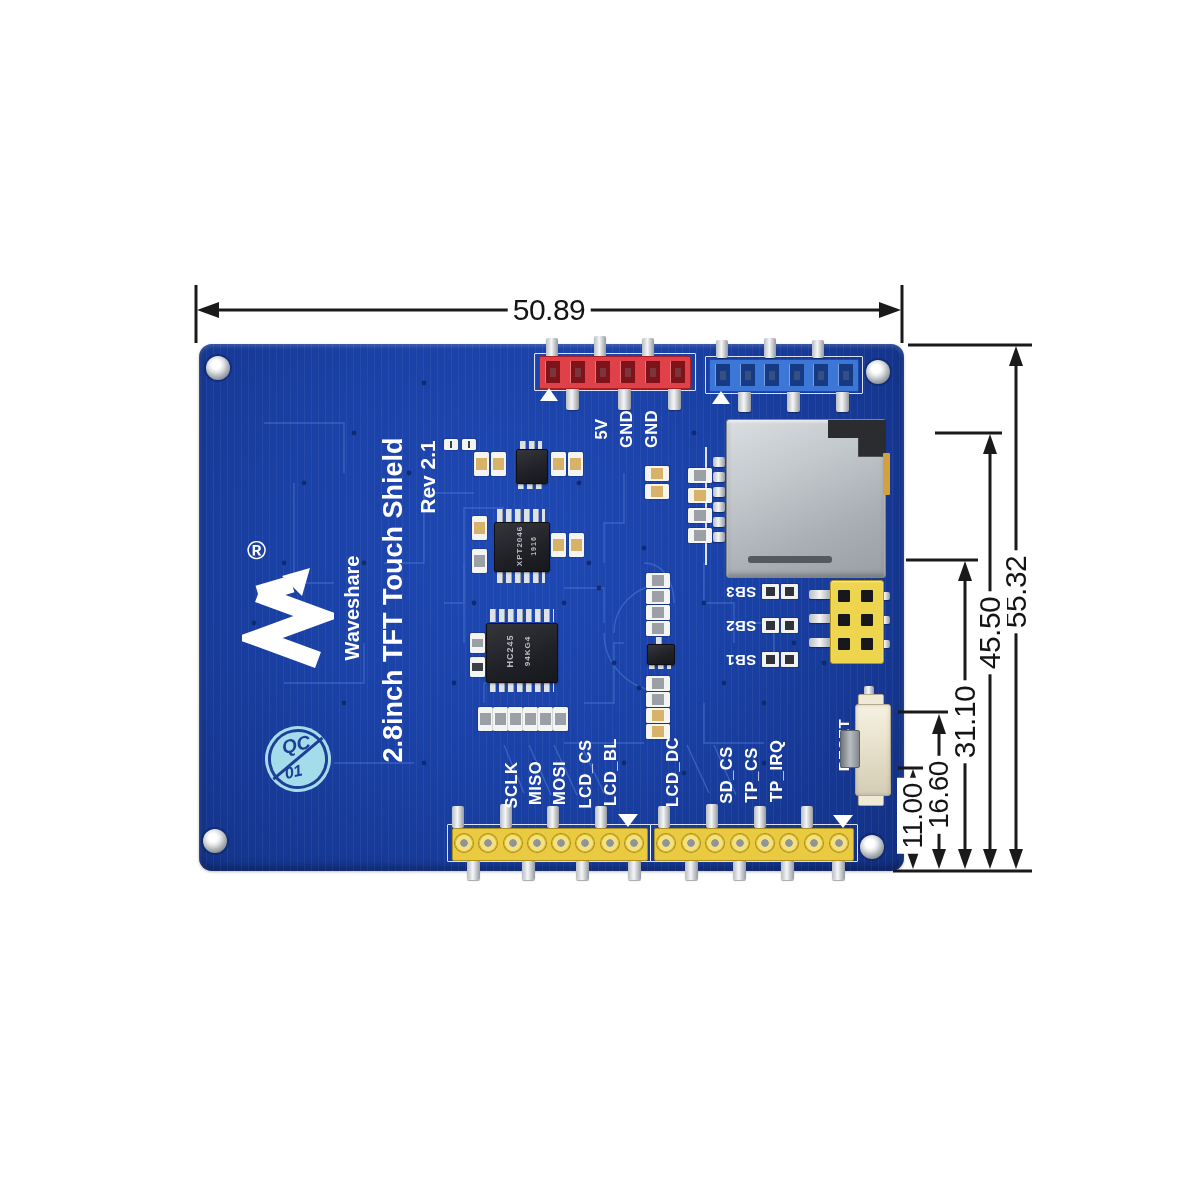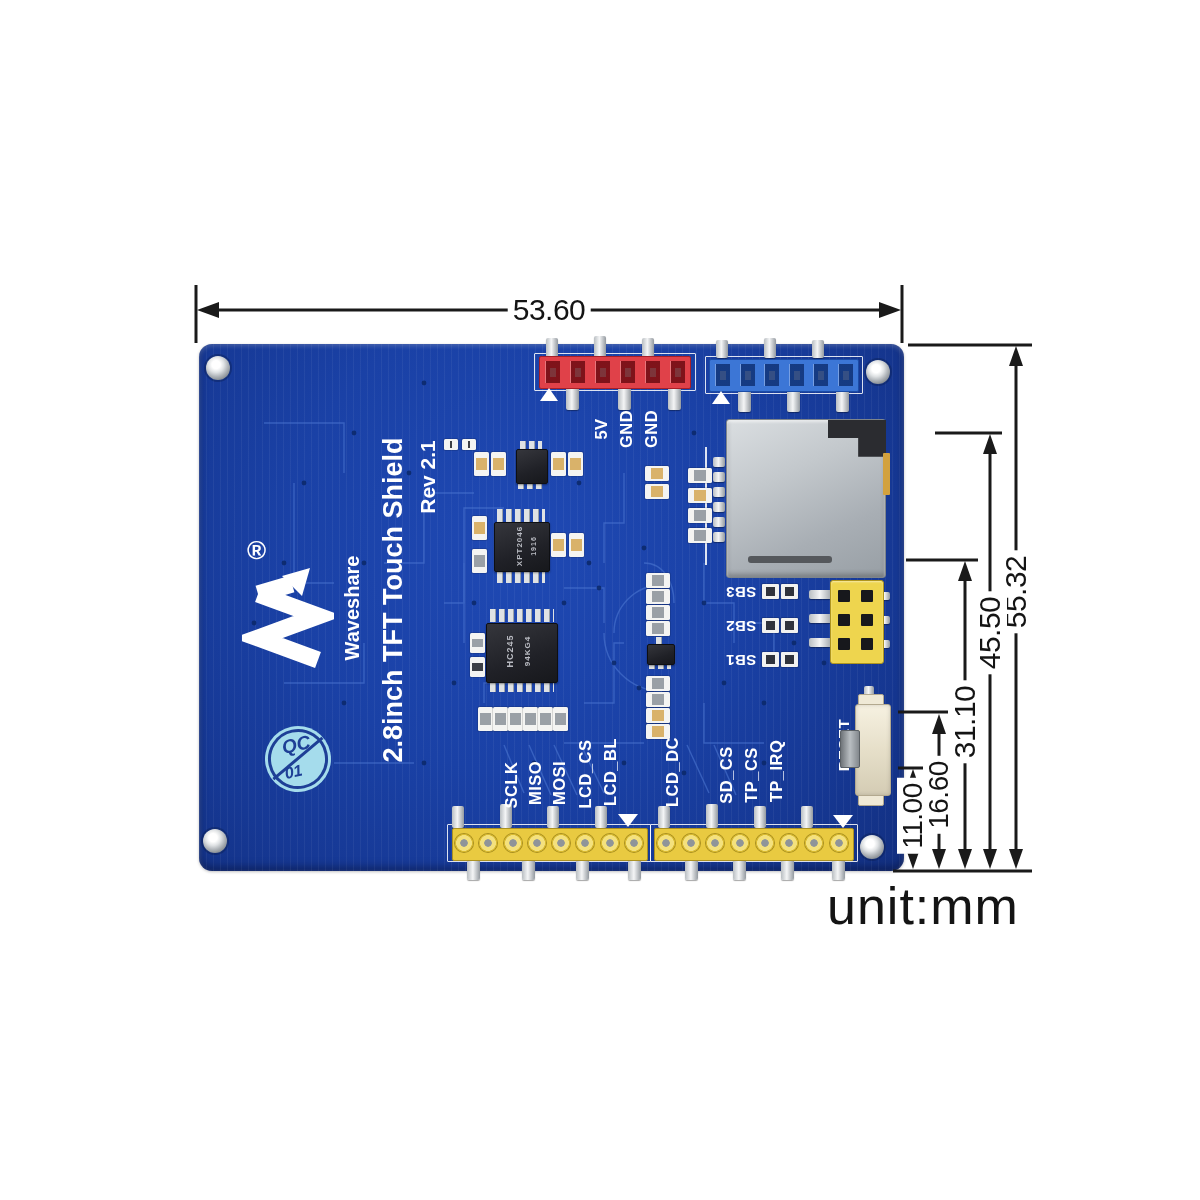--- a/index.html
+++ b/index.html
@@ -391,21 +391,20 @@
         <polygon points="990,869 983,849 997,849"></polygon>
       <polygon points="965,561 958,581 972,581"></polygon>
         <polygon points="965,869 958,849 972,849"></polygon>
       <polygon points="939,714 932,734 946,734"></polygon>
         <polygon points="939,869 932,849 946,849"></polygon>
       <polygon points="913,769 906,789 920,789"></polygon>
         <polygon points="913,869 906,849 920,849"></polygon>
     </g>
   </svg>
 
-  <div class="dim" style="left:549px;top:310px">53.60</div>
+  <div class="dim" style="left:549px;top:310px">50.89</div>
   <div class="dim v" style="left:1016px;top:592px">55.32</div>
   <div class="dim v" style="left:990px;top:633px">45.50</div>
   <div class="dim v" style="left:965px;top:722px">31.10</div>
   <div class="dim v" style="left:939px;top:795px;font-size:28px">16.60</div>
   <div class="dim v" style="left:913px;top:816px;font-size:28px">11.00</div>
-  <div class="unit">unit:mm</div>
 
 </div>
 
 </body></html>

